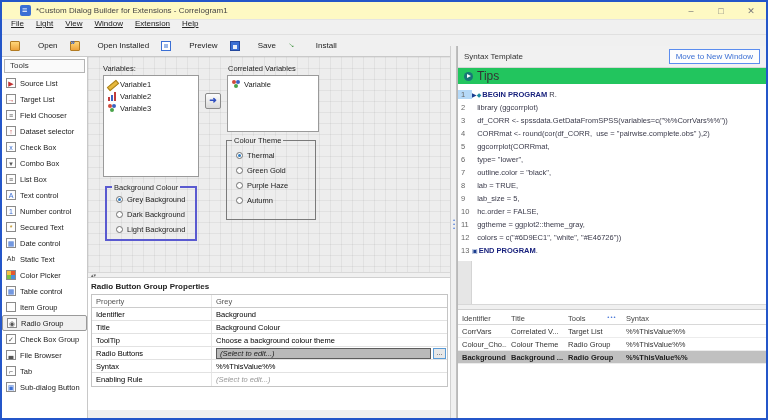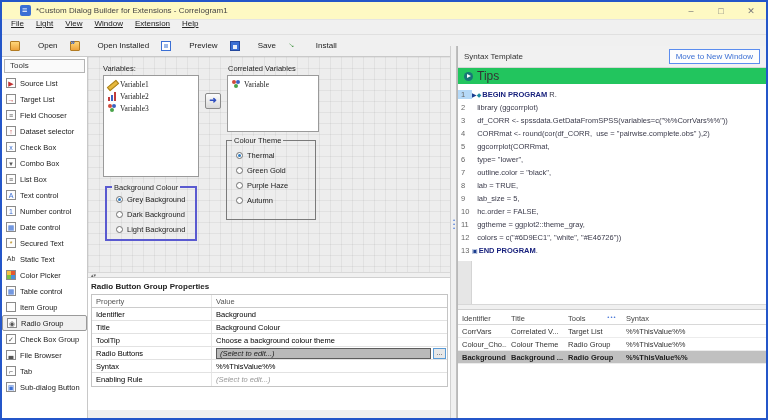--- a/index.html
+++ b/index.html
@@ -40,21 +40,21 @@
   .ticon.palette { background:conic-gradient(#e4572e 0 25%, #4a90d9 0 50%, #7ac143 0 75%, #f5c242 0);}
 
   
   .middle { position:absolute; left:86px; top:55px; width:362px; bottom:8px; background:#fff;}
   .canvas { position:absolute; left:0; top:0; width:100%; height:215px; background-color:#ededed;
     background-image:linear-gradient(to right, rgba(0,0,0,0.05) 1px, transparent 1px),
                      linear-gradient(to bottom, rgba(0,0,0,0.05) 1px, transparent 1px);
     background-size:11px 11px;}
   .cv-label { position:absolute; font-size:7.5px; color:#222;}
   .listbox { position:absolute; background:#fff; border:1px solid #9a9a9a; padding:2px 0;}
-  .lb-item { display:flex; align-items:center; gap:3px; padding:1px 3px; font-size:7.5px; color:#222; height:12px;font-family:Liberation Serif, serif;}
+  .lb-item { display:flex; align-items:center; gap:3px; padding:1px 3px; font-size:7.5px; color:#222; height:12px;}
   .vicon { width:10px; height:10px; position:relative; flex:0 0 auto;}
   .vicon.scale::after { content:""; position:absolute; left:0px; top:4px; width:10px; height:3px; background:#e8b93c; border:1px solid #a8821f; transform:rotate(-40deg);}
   .vicon.ordinal { background:linear-gradient(#c23b3b,#c23b3b) 1px 100%/2px 4px no-repeat,
                    linear-gradient(#3b62c2,#3b62c2) 4px 100%/2px 6px no-repeat,
                    linear-gradient(#c23b3b,#c23b3b) 7px 100%/2px 9px no-repeat;}
   .vicon.nominal::before { content:""; position:absolute; left:1px; top:1px; width:4px; height:4px; border-radius:50%; background:#d04a3a; box-shadow:4px 0 0 #3b62c2, 2px 4px 0 #4aa34a;}
   .move-arrow-btn { position:absolute; width:16px; height:16px; background:linear-gradient(#fdfdfd,#d9d9d9); border:1px solid #8a8a8a; border-radius:2px; color:#2f4fc0; font-size:9px; font-weight:bold; line-height:13px; text-align:center;}
   .groupbox { position:absolute; border:1px solid #7a7a7a;}
   .groupbox.focused { border:2px solid #5a5ad0;}
   .group-title { position:absolute; top:-5px; left:5px; background:#ededed; padding:0 2px; font-size:7.5px; color:#222;}
@@ -192,26 +192,26 @@
         </div>
         <div class="tool-item">
      <span class="ticon boxed" style="color:#3b6fd4">A</span>
      <span>Text control</span>
         </div>
         <div class="tool-item">
      <span class="ticon boxed" style="color:#3b6fd4">1</span>
      <span>Number control</span>
         </div>
         <div class="tool-item">
+     <span class="ticon boxed" style="color:#b8860b">*</span>
+     <span>Secured Text</span>
+        </div>
+        <div class="tool-item">
      <span class="ticon boxed" style="color:#3b6fd4">▦</span>
      <span>Date control</span>
-        </div>
-        <div class="tool-item">
-     <span class="ticon boxed" style="color:#b8860b">*</span>
-     <span>Secured Text</span>
         </div>
         <div class="tool-item">
      <span class="ticon" style="color:#333333">Ab</span>
      <span>Static Text</span>
         </div>
         <div class="tool-item">
      <span class="ticon boxed palette" style="color:#333333"></span>
      <span>Color Picker</span>
         </div>
         <div class="tool-item">
@@ -311,21 +311,21 @@
     </div>
     <div class="h-splitter" style="top:215px;">
       <span class="splitter-arrows">▴▾</span>
       <span class="dots-h">•••</span>
     </div>
     <div class="props">
       <div class="props-title">Radio Button Group Properties</div>
       <div class="props-table" id="props-table">
           <div class="prow phead">
   <span class="pcol1">Property</span>
-  <span class="pcol2">Value</span>
+  <span class="pcol2">Grey</span>
           </div>
           <div class="prow">
     <span class="pcol1">Identifier</span>
     <span class="pcol2">
               <span>Background</span>
             </span>
           </div>
           <div class="prow">
     <span class="pcol1">Title</span>
     <span class="pcol2">

